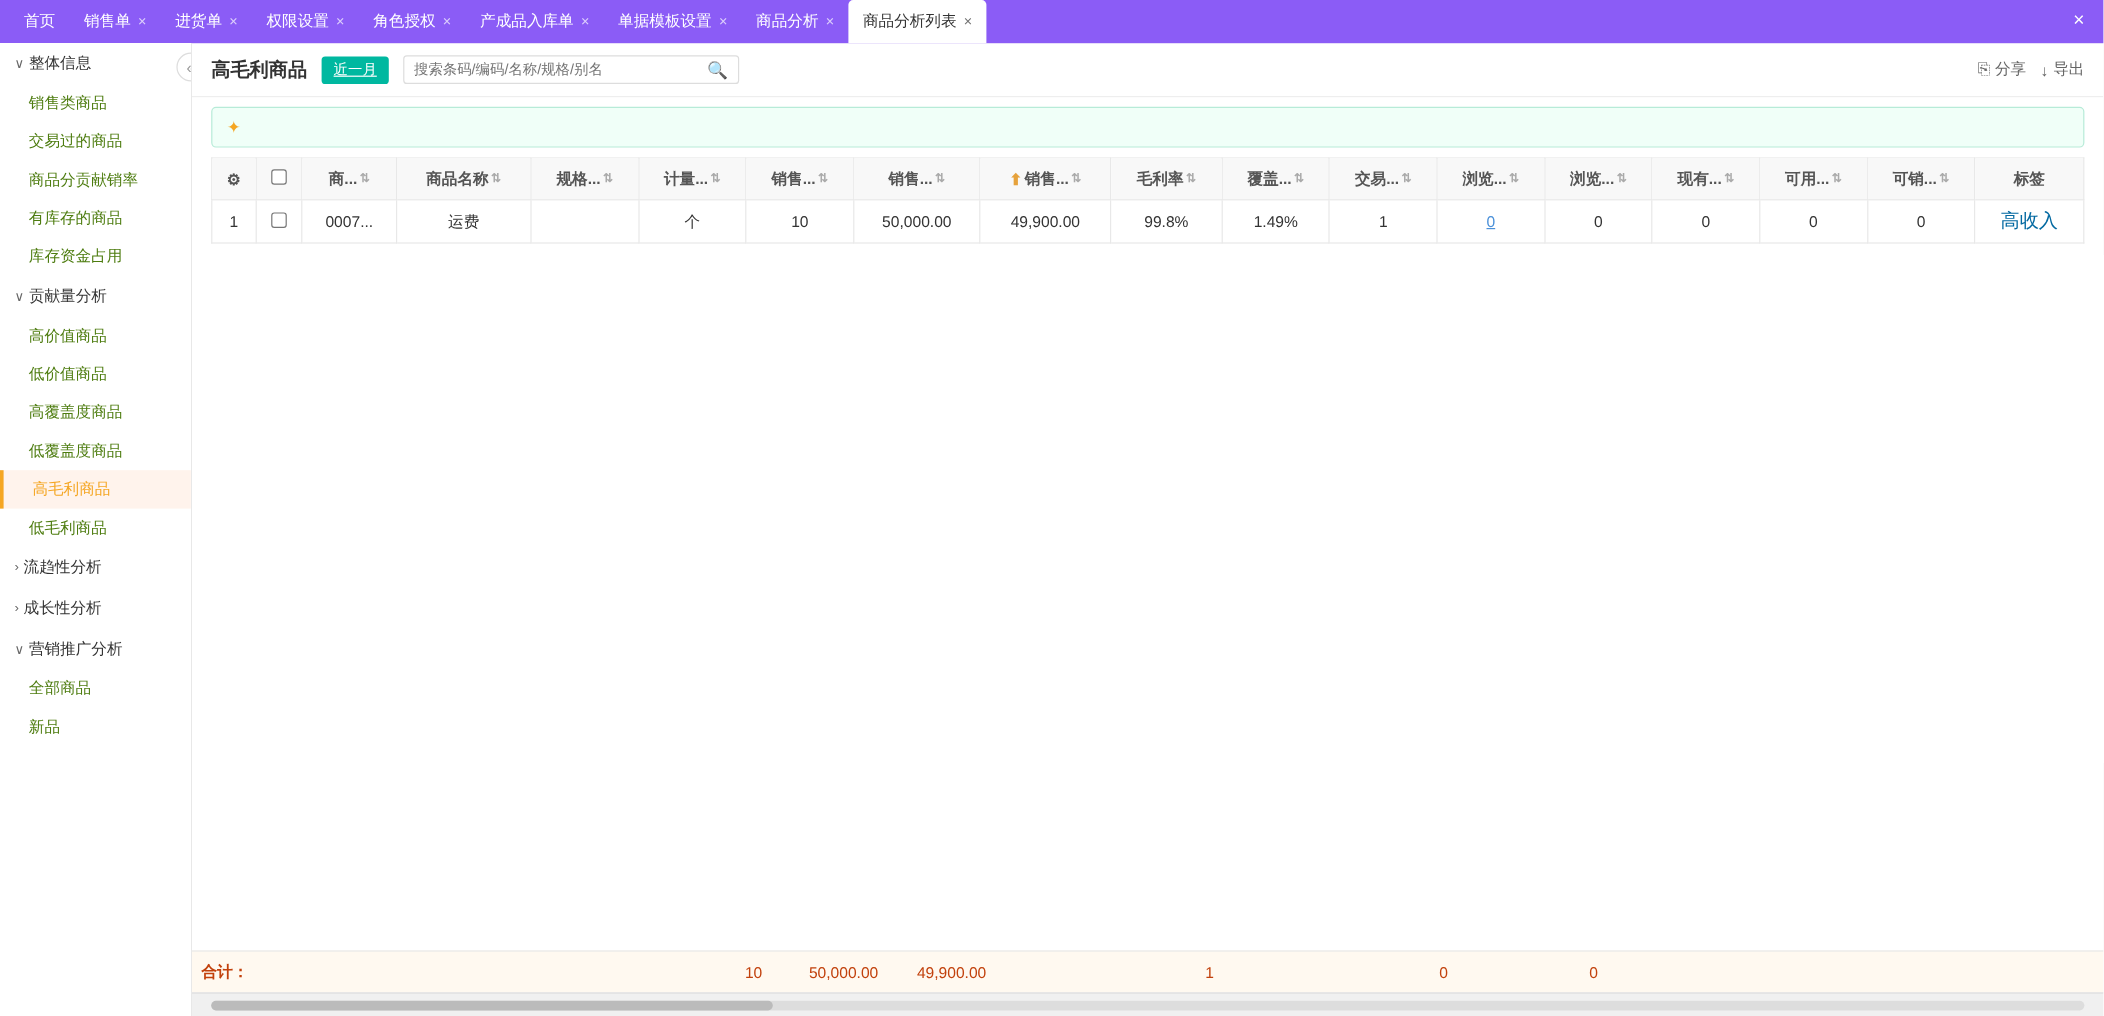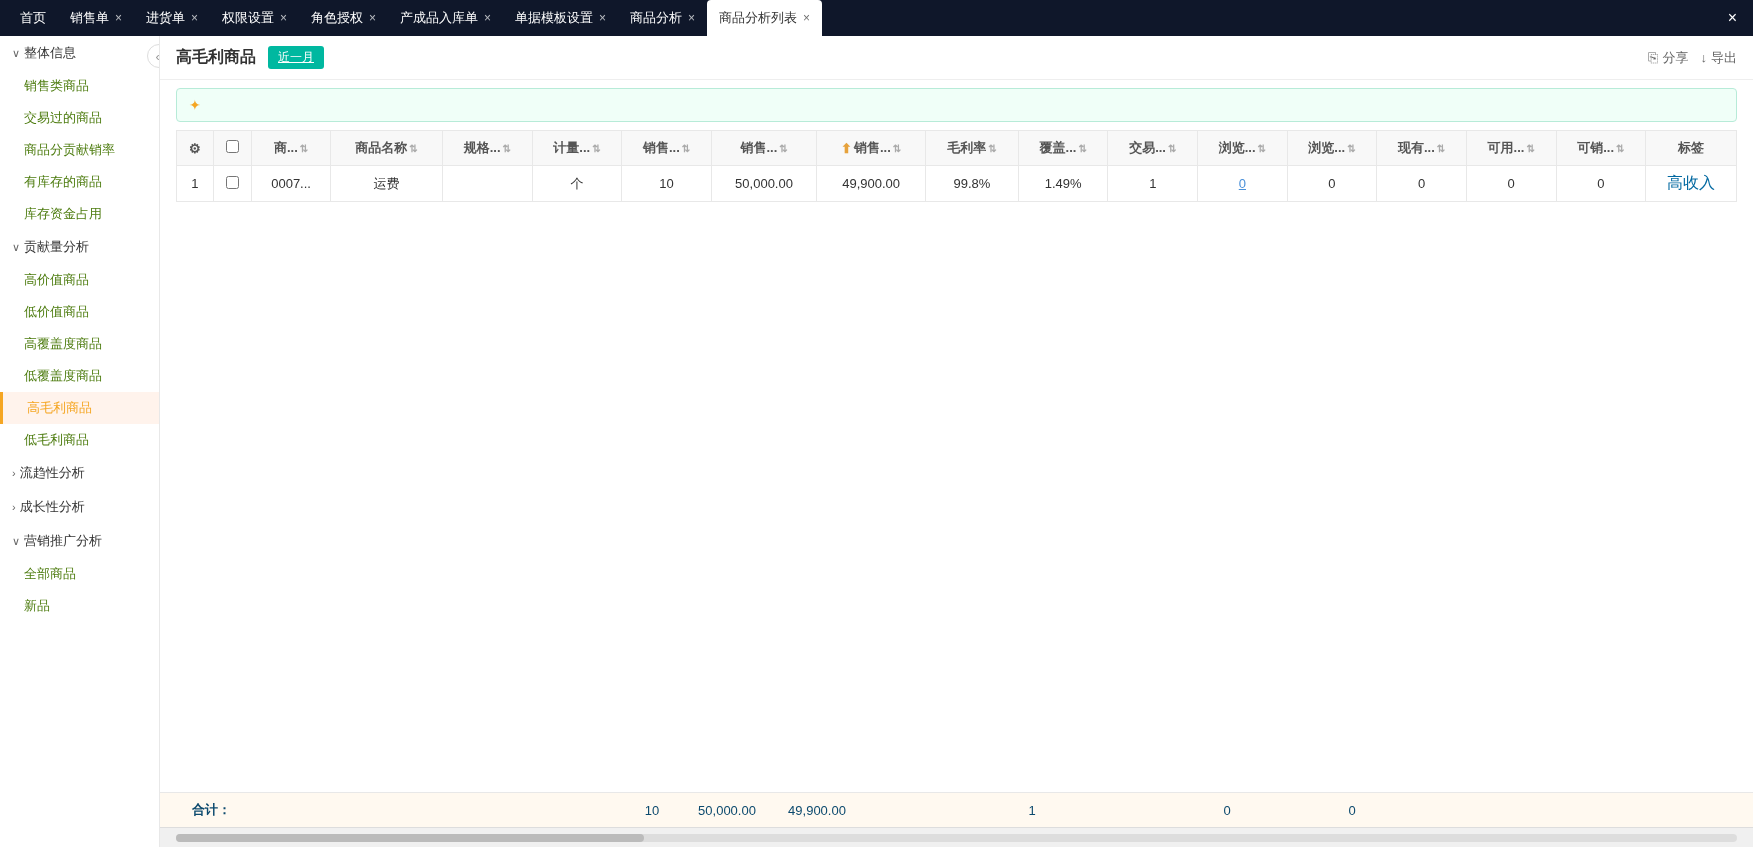--- a/index.html
+++ b/index.html
@@ -1,20 +1,20 @@
 <!DOCTYPE html>
 <html><head>
   <meta charset="utf-8">
   <style>
     * { box-sizing: border-box; margin: 0; padding: 0; font-family: 'Microsoft YaHei', Arial, sans-serif; font-size: 13px; }
     body { background: #f5f5f5; overflow: hidden; }
 
     
     .top-nav {
-      background: #0f172a;
+      background: #8b5cf6;
       display: flex;
       align-items: center;
       height: 36px;
       padding: 0 8px;
       color: #fff;
       position: relative;
     }
     .top-nav-item {
       padding: 0 12px;
       height: 36px;
@@ -221,25 +221,25 @@
     .link-text {
       color: #4a90d9;
       text-decoration: underline;
       cursor: pointer;
     }
 
     
     .footer-total {
       background: #fff9f0;
       border-top: 1px solid #e8e8e8;
-      padding: 8px 32px;
-      display: flex;
-      align-items: center;
-      font-size: 12px;
-      color: #0c4a6e;
+      padding: 8px 8px;
+      display: flex;
+      align-items: center;
+      font-size: 12px;
+      color: #c2410c;
     }
     .footer-total-label {
       min-width: 80px;
       font-weight: bold;
     }
     .footer-cells {
       display: flex;
       flex: 1;
     }
 
@@ -359,20 +359,24 @@
     </div>
     <div class="sidebar-item"><span>全部商品</span></div>
     <div class="sidebar-item"><span>新品</span></div>
   </div>
 
   <div class="content-area">
 
     <div class="content-header">
       <span class="content-title">高毛利商品</span>
       <button class="time-filter-btn">近一月</button>
+      <div class="search-box">
+        <input type="text" placeholder="搜索条码/编码/名称/规格/别名" style="">
+        <span class="search-icon">🔍</span>
+      </div>
       <div class="header-right-actions">
         <div class="action-btn">
           <span>⎘</span>
           <span>分享</span>
         </div>
         <div class="action-btn">
           <span>↓</span>
           <span>导出</span>
         </div>
       </div>

